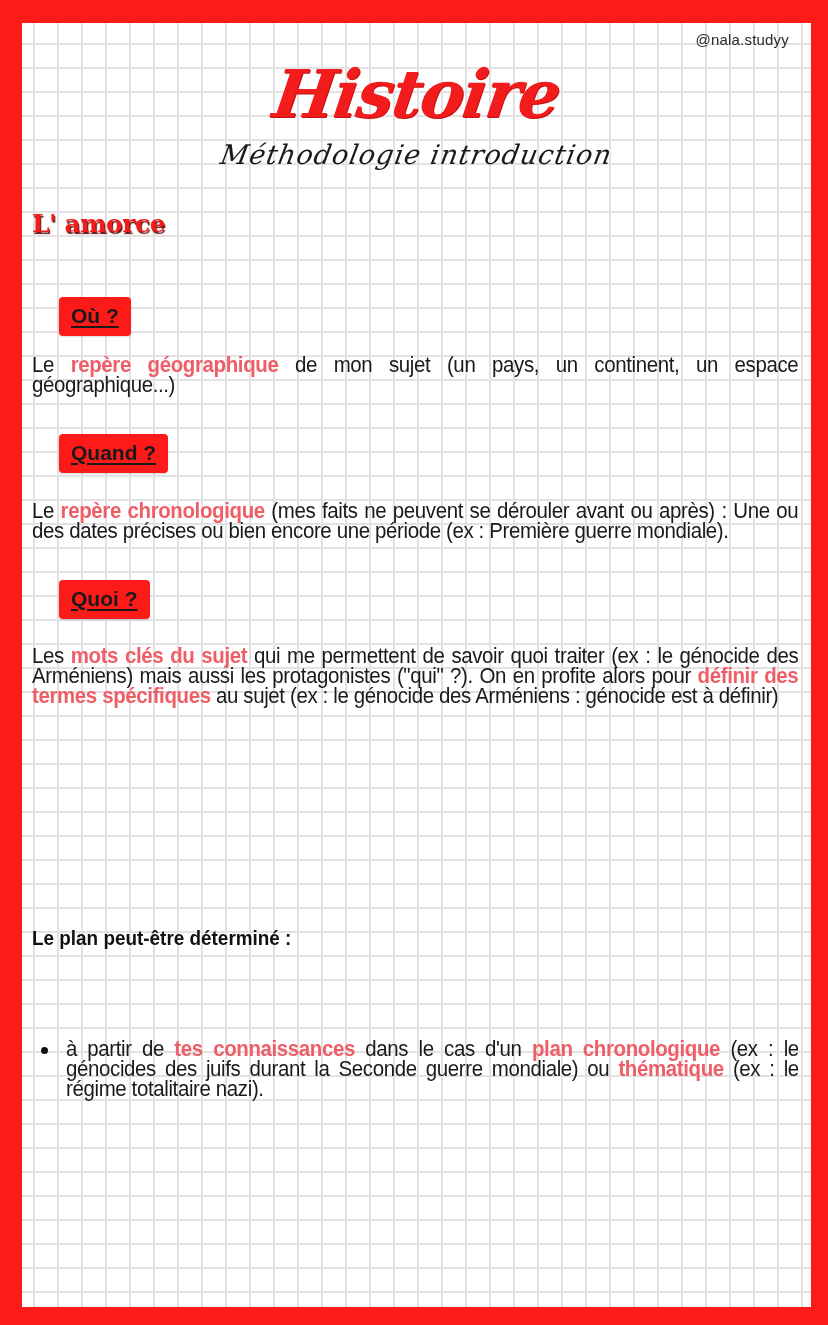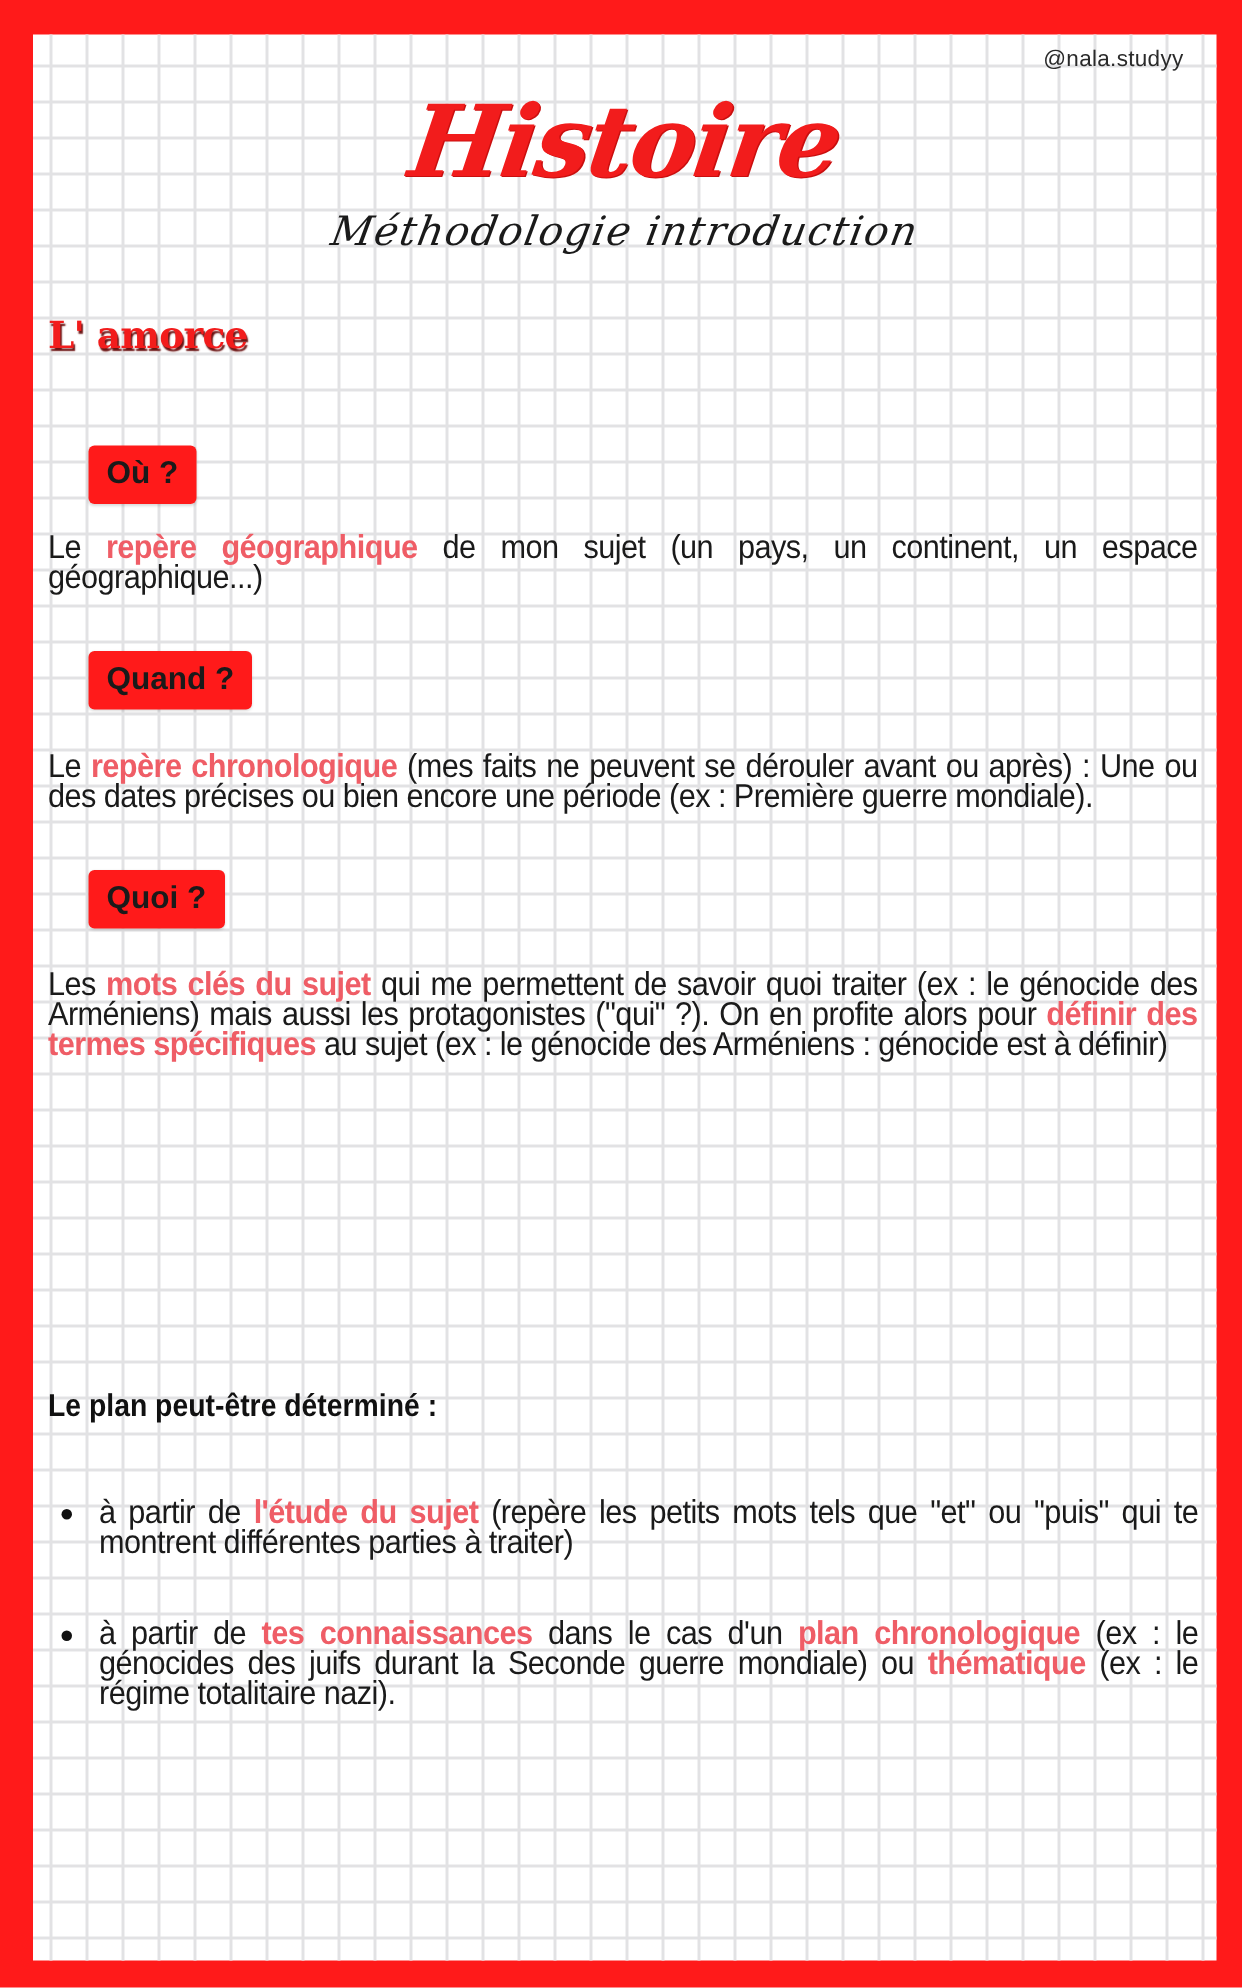--- a/index.html
+++ b/index.html
@@ -55,20 +55,21 @@
       text-shadow: 1px 2px 1px #6a1212;
       letter-spacing: -0.5px;
     }
     .badge {
       position: absolute; left: 37px;
       background: #ff1a1a;
       border-radius: 4px;
       padding: 6px 12px 7px 12px;
       font-weight: bold; font-size: 21px;
       color: #1a1a1a;
+      text-decoration: underline;
       text-underline-offset: 3px;
       box-shadow: 0 1px 2px rgba(0,0,0,0.15);
       line-height: 26px;
     }
     .para {
       position: absolute; left: 10px; width: 766px;
       font-size: 22px; line-height: 20px;
       color: #1a1a1a;
       text-align: justify;
       letter-spacing: -0.4px;
@@ -122,23 +123,19 @@
   <div class="badge" style="top:411px;">Quand ?</div>
   <div class="para" style="top:478px;"><span>Le </span><span class="hl">repère chronologique</span><span> (mes faits ne peuvent se dérouler avant ou après) : Une ou des dates précises ou bien encore une période (ex : Première guerre mondiale).</span></div>
 
   <div class="badge" style="top:557px;">Quoi ?</div>
   <div class="para" style="top:623px;"><span>Les </span><span class="hl">mots clés du sujet</span><span> qui me permettent de savoir quoi traiter (ex : le génocide des Arméniens) mais aussi les protagonistes ("qui" ?). On en profite alors pour </span><span class="hl">définir des termes spécifiques</span><span> au sujet (ex : le génocide des Arméniens : génocide est à définir)</span></div>
 
 
   <div class="lead">Le plan peut-être déterminé :</div>
 
   <ul class="bullet-list">
-    <li class="bullet">
-      <span class="bullet-dot"></span>
-      <span class="bullet-text"><span>à partir de </span><span class="hl">l'étude du sujet</span><span> (repère les petits mots tels que "et" ou "puis" qui te montrent différentes parties à traiter)</span></span>
-    </li>
     <li class="bullet" style="margin-top:41px;">
       <span class="bullet-dot"></span>
       <span class="bullet-text"><span>à partir de </span><span class="hl">tes connaissances</span><span> dans le cas d'un </span><span class="hl">plan chronologique</span><span> (ex : le génocides des juifs durant la Seconde guerre mondiale) ou </span><span class="hl">thématique</span><span> (ex : le régime totalitaire nazi).</span></span>
     </li>
   </ul>
 
 </div>
 
 </body></html>

